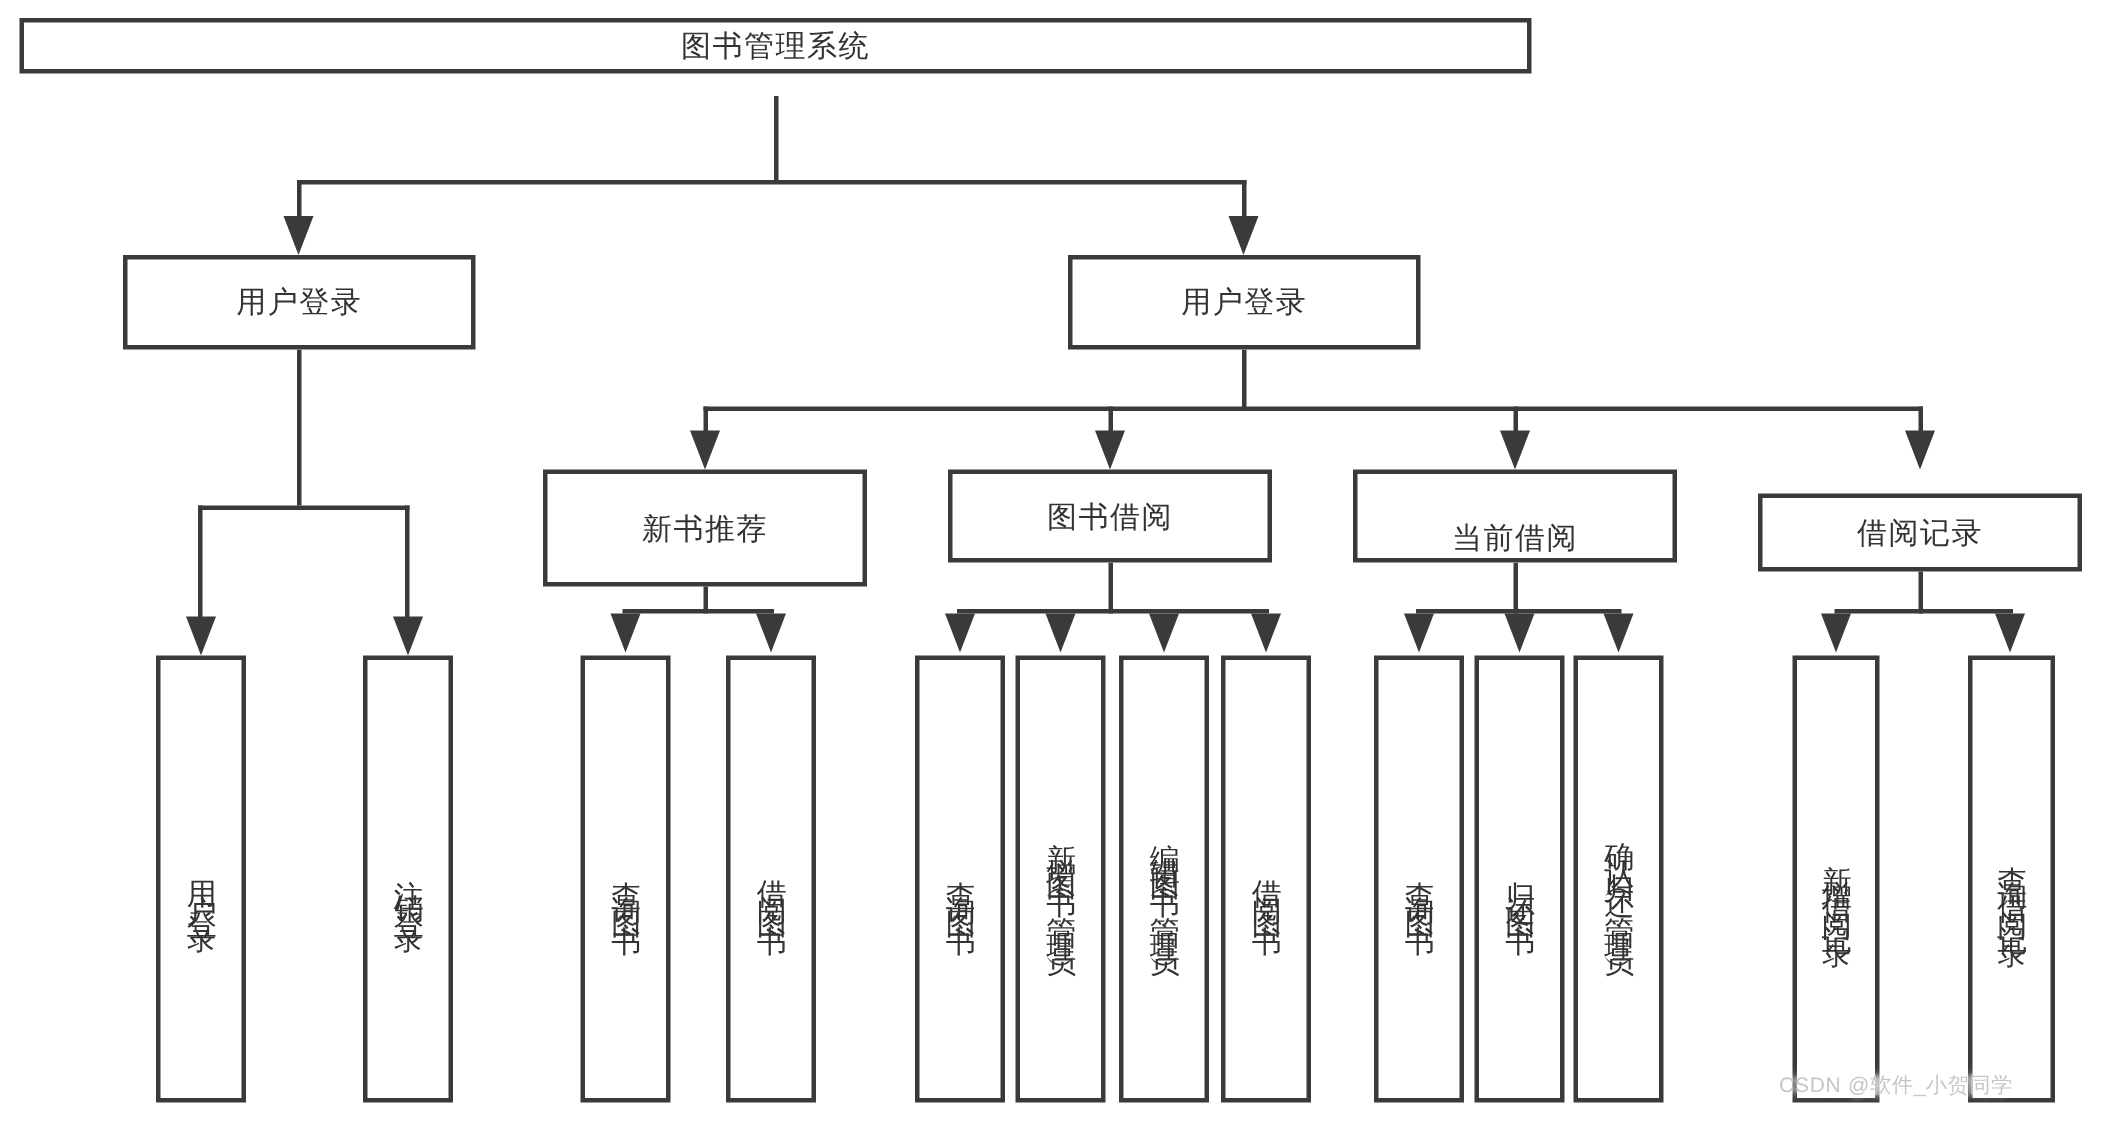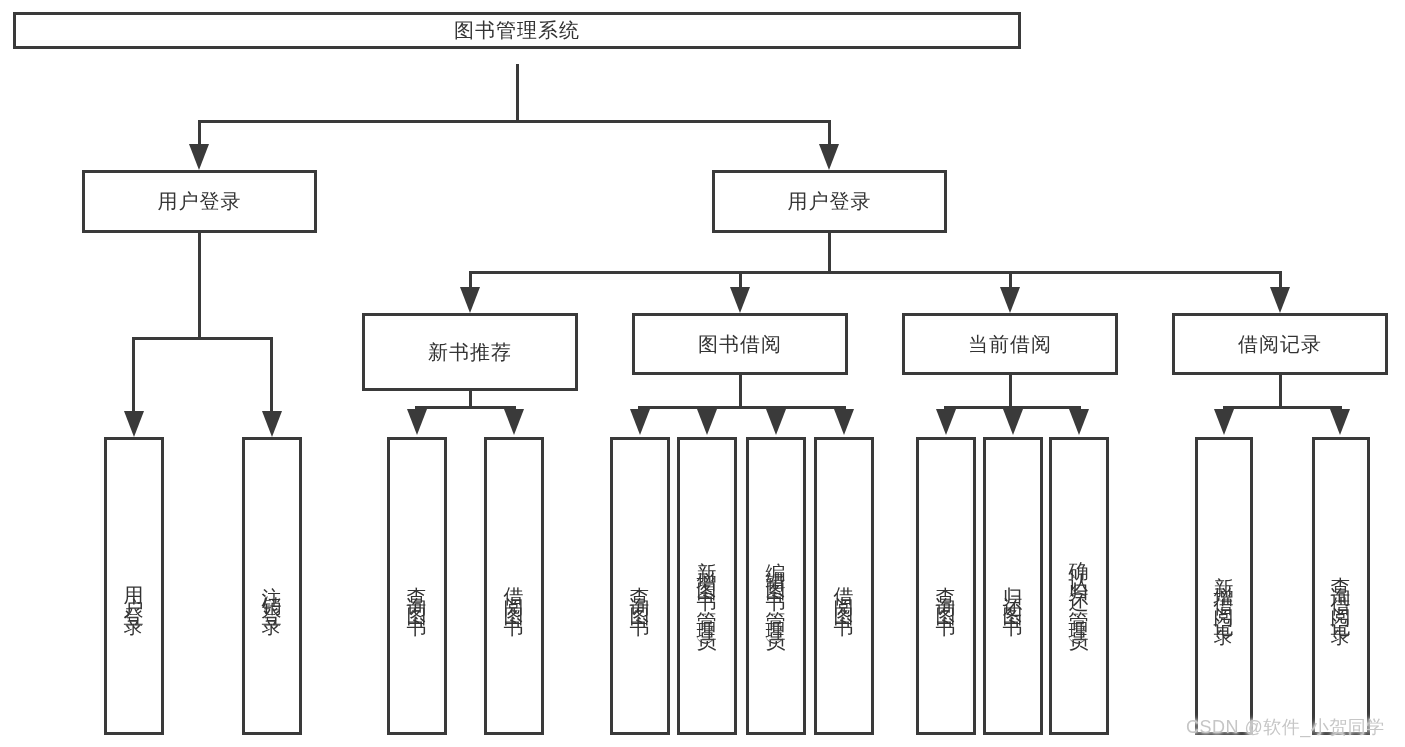--- a/index.html
+++ b/index.html
@@ -30,21 +30,21 @@
   .arrow{
     position:absolute;width:0;height:0;
     border-left:10px solid transparent;
     border-right:10px solid transparent;
     border-top:26px solid #3a3a3a;
     z-index:1;
   }
   .watermark{
     position:absolute;
     left:1186px;top:715px;
-    font-size:18px;
+    font-size:14px;
     color:#c6c6c6;
     letter-spacing:0.5px;
     white-space:nowrap;
     z-index:5;
     text-shadow:0 0 3px #ffffff,0 0 5px #ffffff,0 0 7px #ffffff;
   }
 </style>
 </head>
 <body>
 
@@ -85,24 +85,24 @@
   <div class="arrow" style="left:1000px;top:287px;"></div>
   <div class="vline" style="left:1279px;top:271px;height:18px;"></div>
   <div class="arrow" style="left:1270px;top:287px;"></div>
 
   <div class="box" style="left:362px;top:313px;width:216px;height:78px;">
     <span>新书推荐</span>
   </div>
   <div class="box" style="left:632px;top:313px;width:216px;height:62px;">
     <span>图书借阅</span>
   </div>
-  <div class="box" style="left:902px;top:313px;width:216px;height:62px;">
+  <div class="box" style="left:902px;top:313px;width:216px;height:62px;align-items:flex-end;">
     <span>当前借阅</span>
   </div>
-  <div class="box" style="left:1172px;top:313px;width:216px;height:62px;">
+  <div class="box" style="left:1172px;top:329px;width:216px;height:52px;">
     <span>借阅记录</span>
   </div>
 
   <div class="vline" style="left:469px;top:375px;height:34px;"></div>
   <div class="hline" style="left:415px;top:406px;width:101px;"></div>
   <div class="arrow" style="left:407px;top:409px;"></div>
   <div class="arrow" style="left:504px;top:409px;"></div>
 
   <div class="vline" style="left:739px;top:375px;height:34px;"></div>
   <div class="hline" style="left:638px;top:406px;width:208px;"></div>

